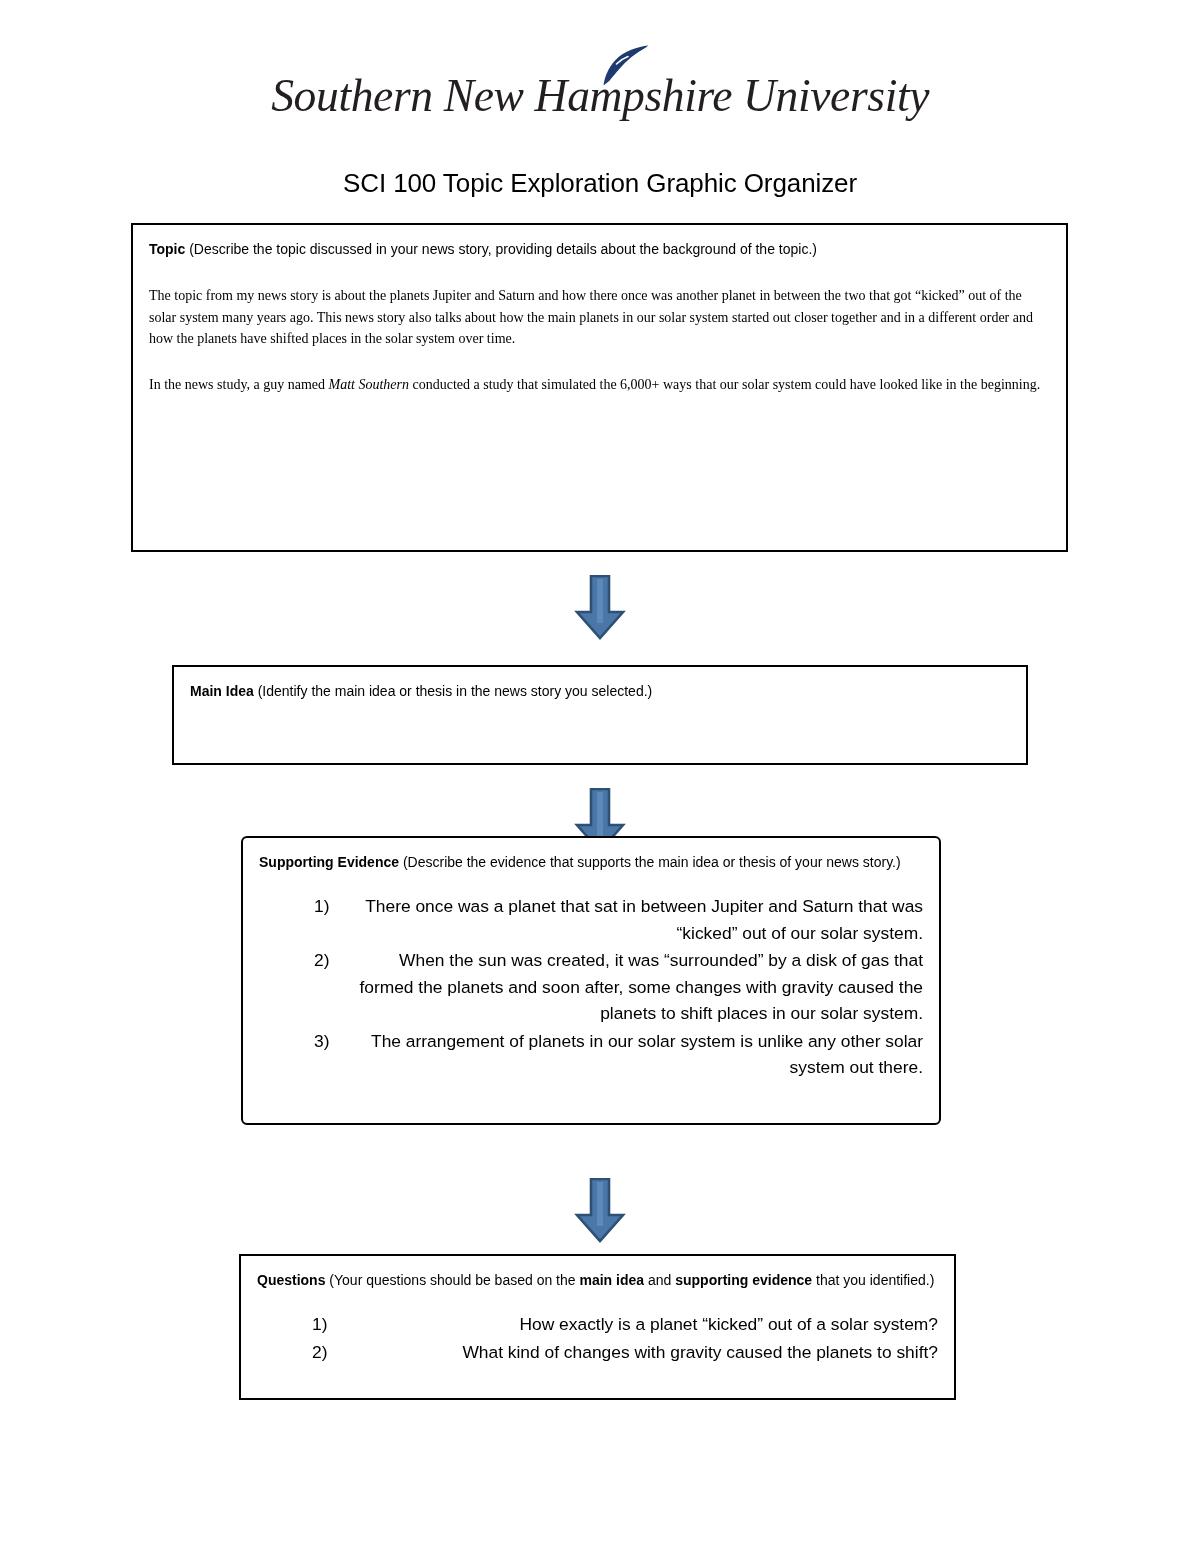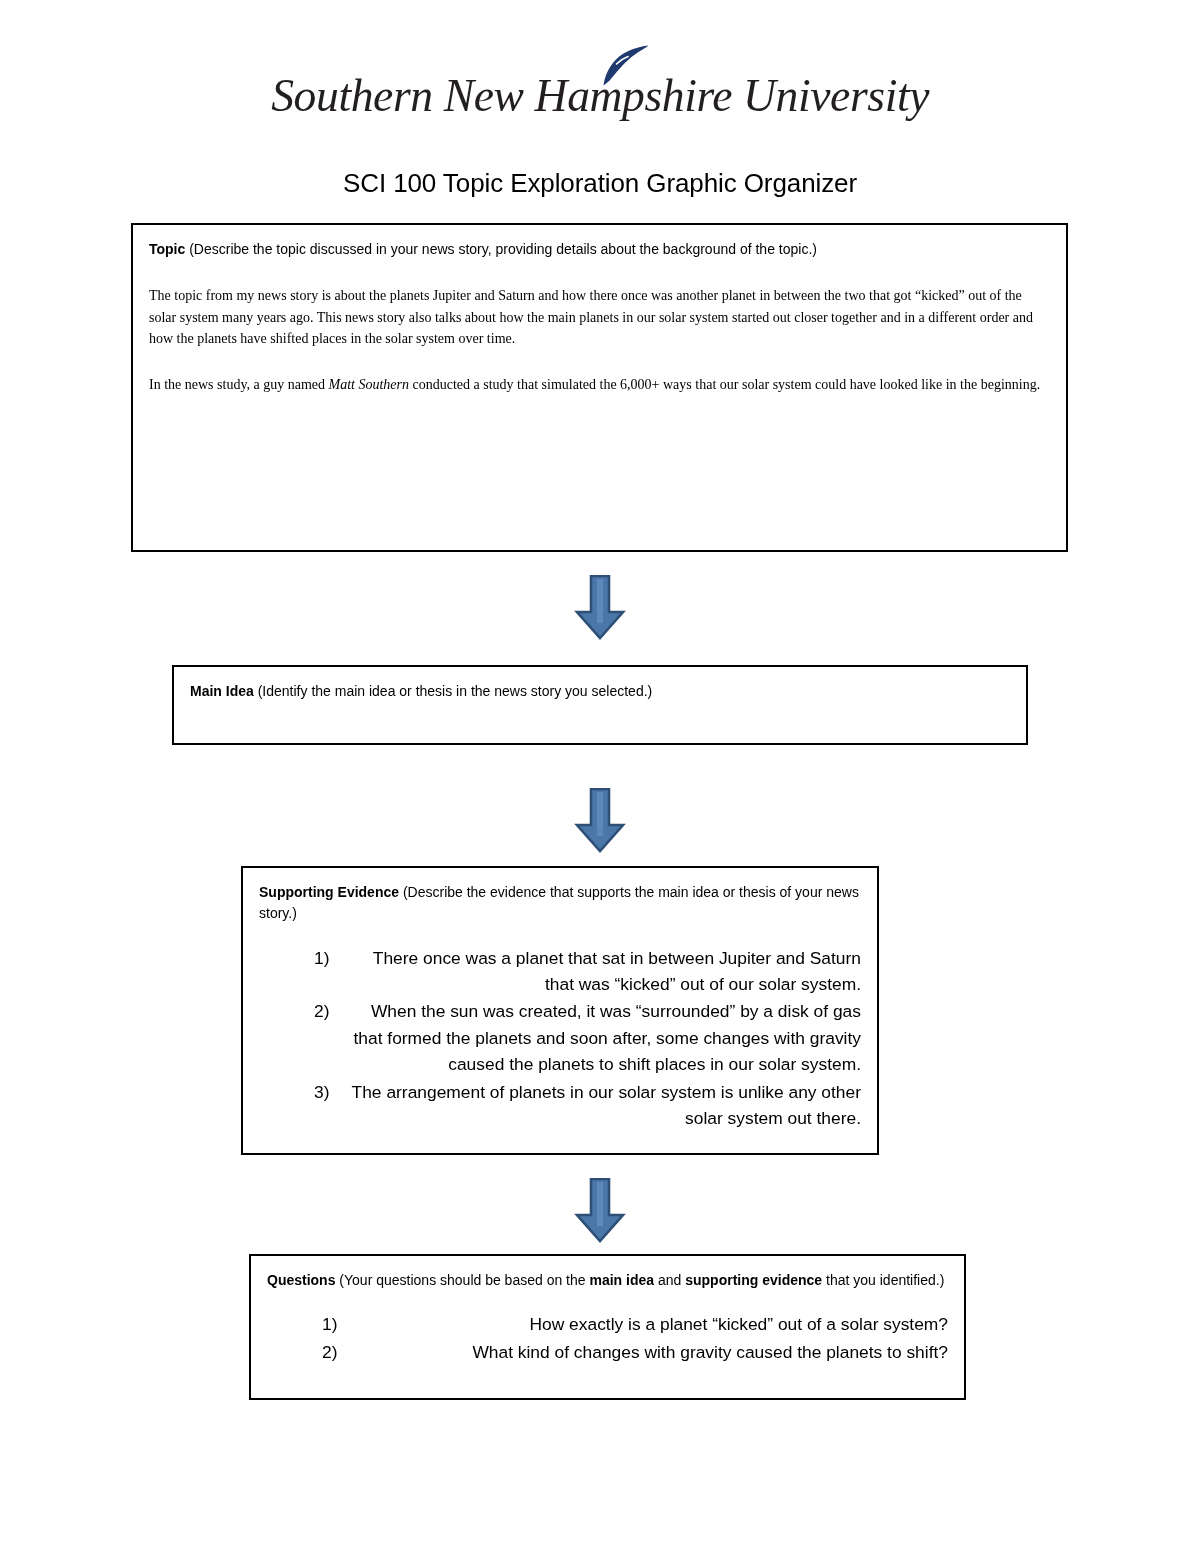--- a/index.html
+++ b/index.html
@@ -100,23 +100,23 @@
   }
   ol.numlist > li::before {
     content: counter(nl) ")";
     position: absolute;
     left: 0;
     top: 0;
   }
 
   
   #box-topic          { left: 131px; top: 223px;  width: 937px;  height: 329px; }
-  #box-main-idea      { left: 172px; top: 665px;  width: 856px;  height: 80px; }
-  #box-evidence       { left: 241px; top: 866px;  width: 638px;  height: 289px; }
-  #box-questions      { left: 249px; top: 1254px; width: 717px;  height: 146px; }
+  #box-main-idea      { left: 172px; top: 665px;  width: 856px;  height: 100px; }
+  #box-evidence       { left: 241px; top: 836px;  width: 700px;  height: 289px; border-radius: 6px; }
+  #box-questions      { left: 239px; top: 1254px; width: 717px;  height: 146px; }
 
   
   .arrow {
     position: absolute;
   }
   #arrow-1 { left: 574px; top: 575px;  width: 52px; height: 65px; }
   #arrow-2 { left: 574px; top: 788px;  width: 52px; height: 65px; }
   #arrow-3 { left: 574px; top: 1178px; width: 52px; height: 65px; }
 </style>
 </head>

